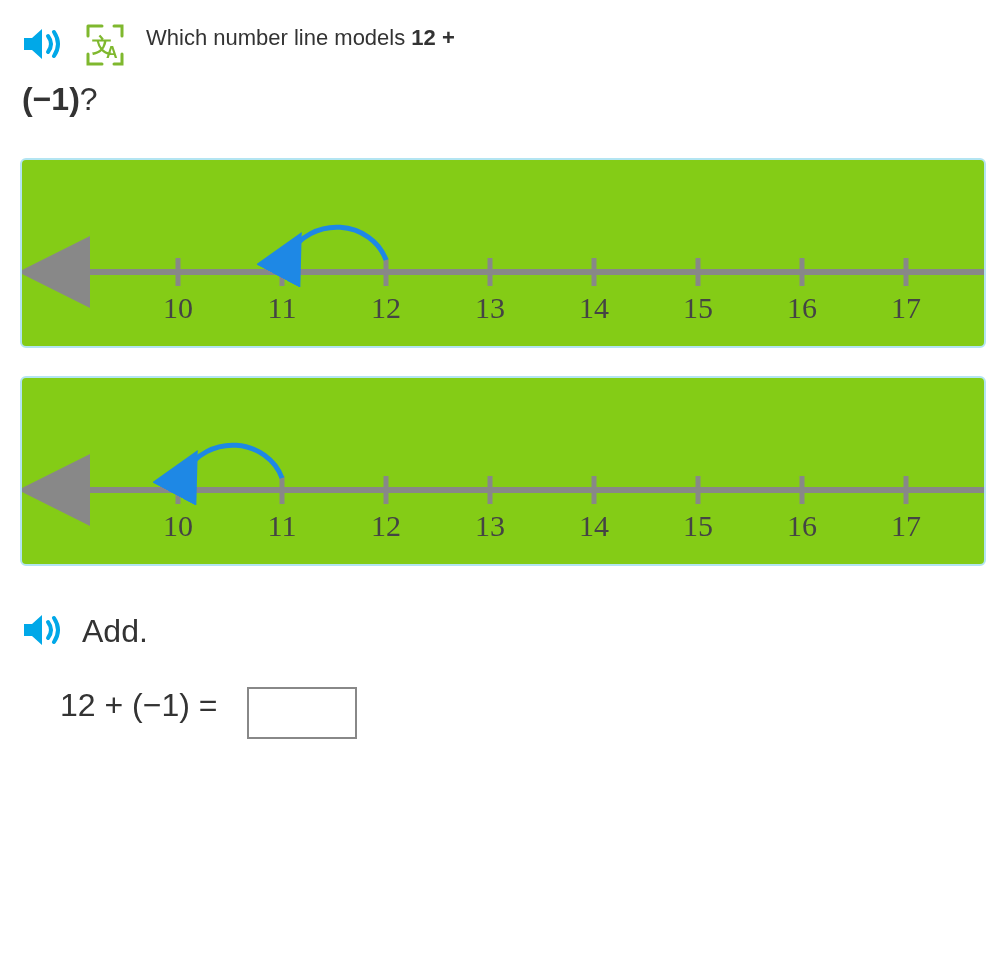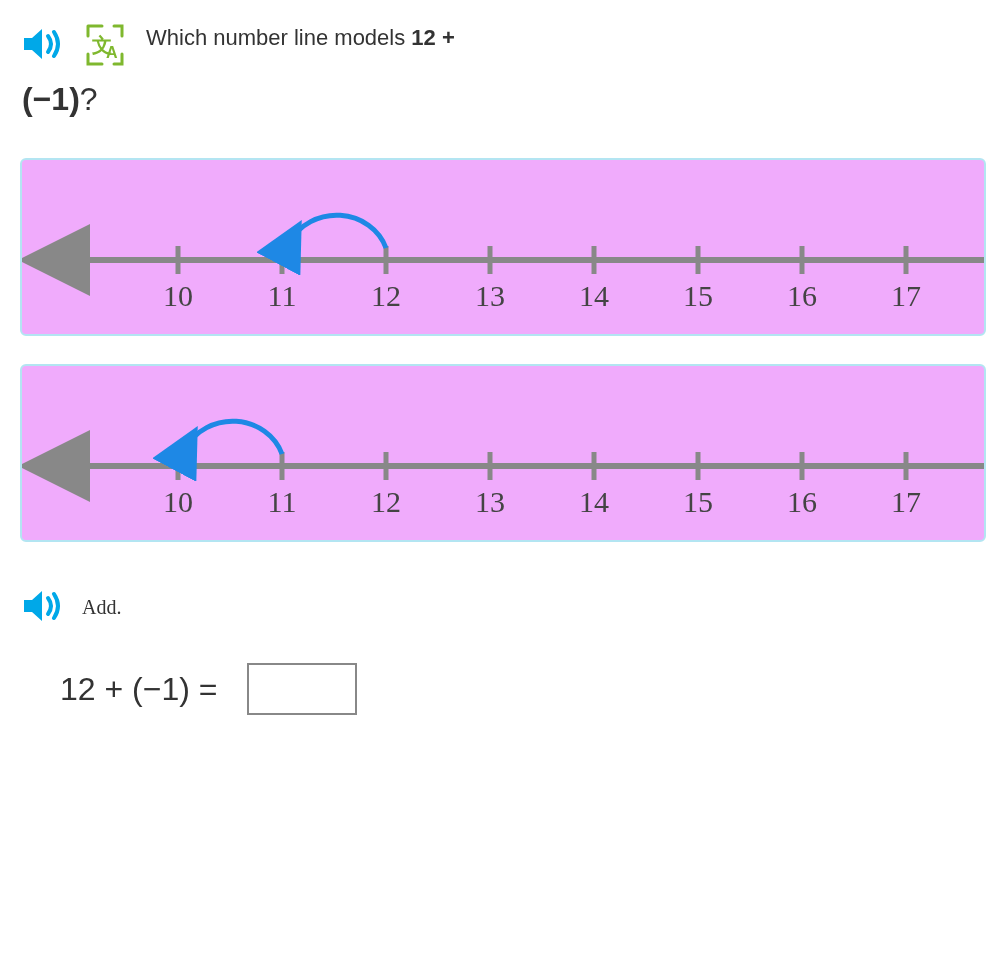--- a/index.html
+++ b/index.html
@@ -36,22 +36,22 @@
   .continuation {
     font-size: 32px;
     font-weight: 700;
     margin: 0 0 40px 2px;
   }
   .continuation .qmark { font-weight: 400; }
 
   .option-card {
     border: 2px solid #b3e5f2;
     border-radius: 6px;
-    background: #f0abfc;
-    padding: 20px 0 24px 0;
+    background: #84cc16;
+    padding: 32px 0 24px 0;
     margin-bottom: 28px;
     overflow: hidden;
     cursor: pointer;
   }
 
   .numline-wrap {
     position: relative;
     height: 130px;
   }
   .numline-svg {
@@ -59,27 +59,26 @@
     left: 0;
     top: 0;
   }
 
   .add-section {
     display: flex;
     align-items: center;
     gap: 18px;
     margin-top: 40px;
   }
-  .add-label { font-size: 20px; font-family: Liberation Serif, serif; }
+  .add-label { font-size: 32px; }
 
   .equation-row {
     margin: 30px 0 0 40px;
     font-size: 32px;
     display: flex;
-    align-items: center;
     gap: 30px;
   }
   .answer-input {
     width: 110px;
     height: 52px;
     border: 2px solid #888;
     background: #fff;
     font-size: 28px;
     text-align: center;
   }

